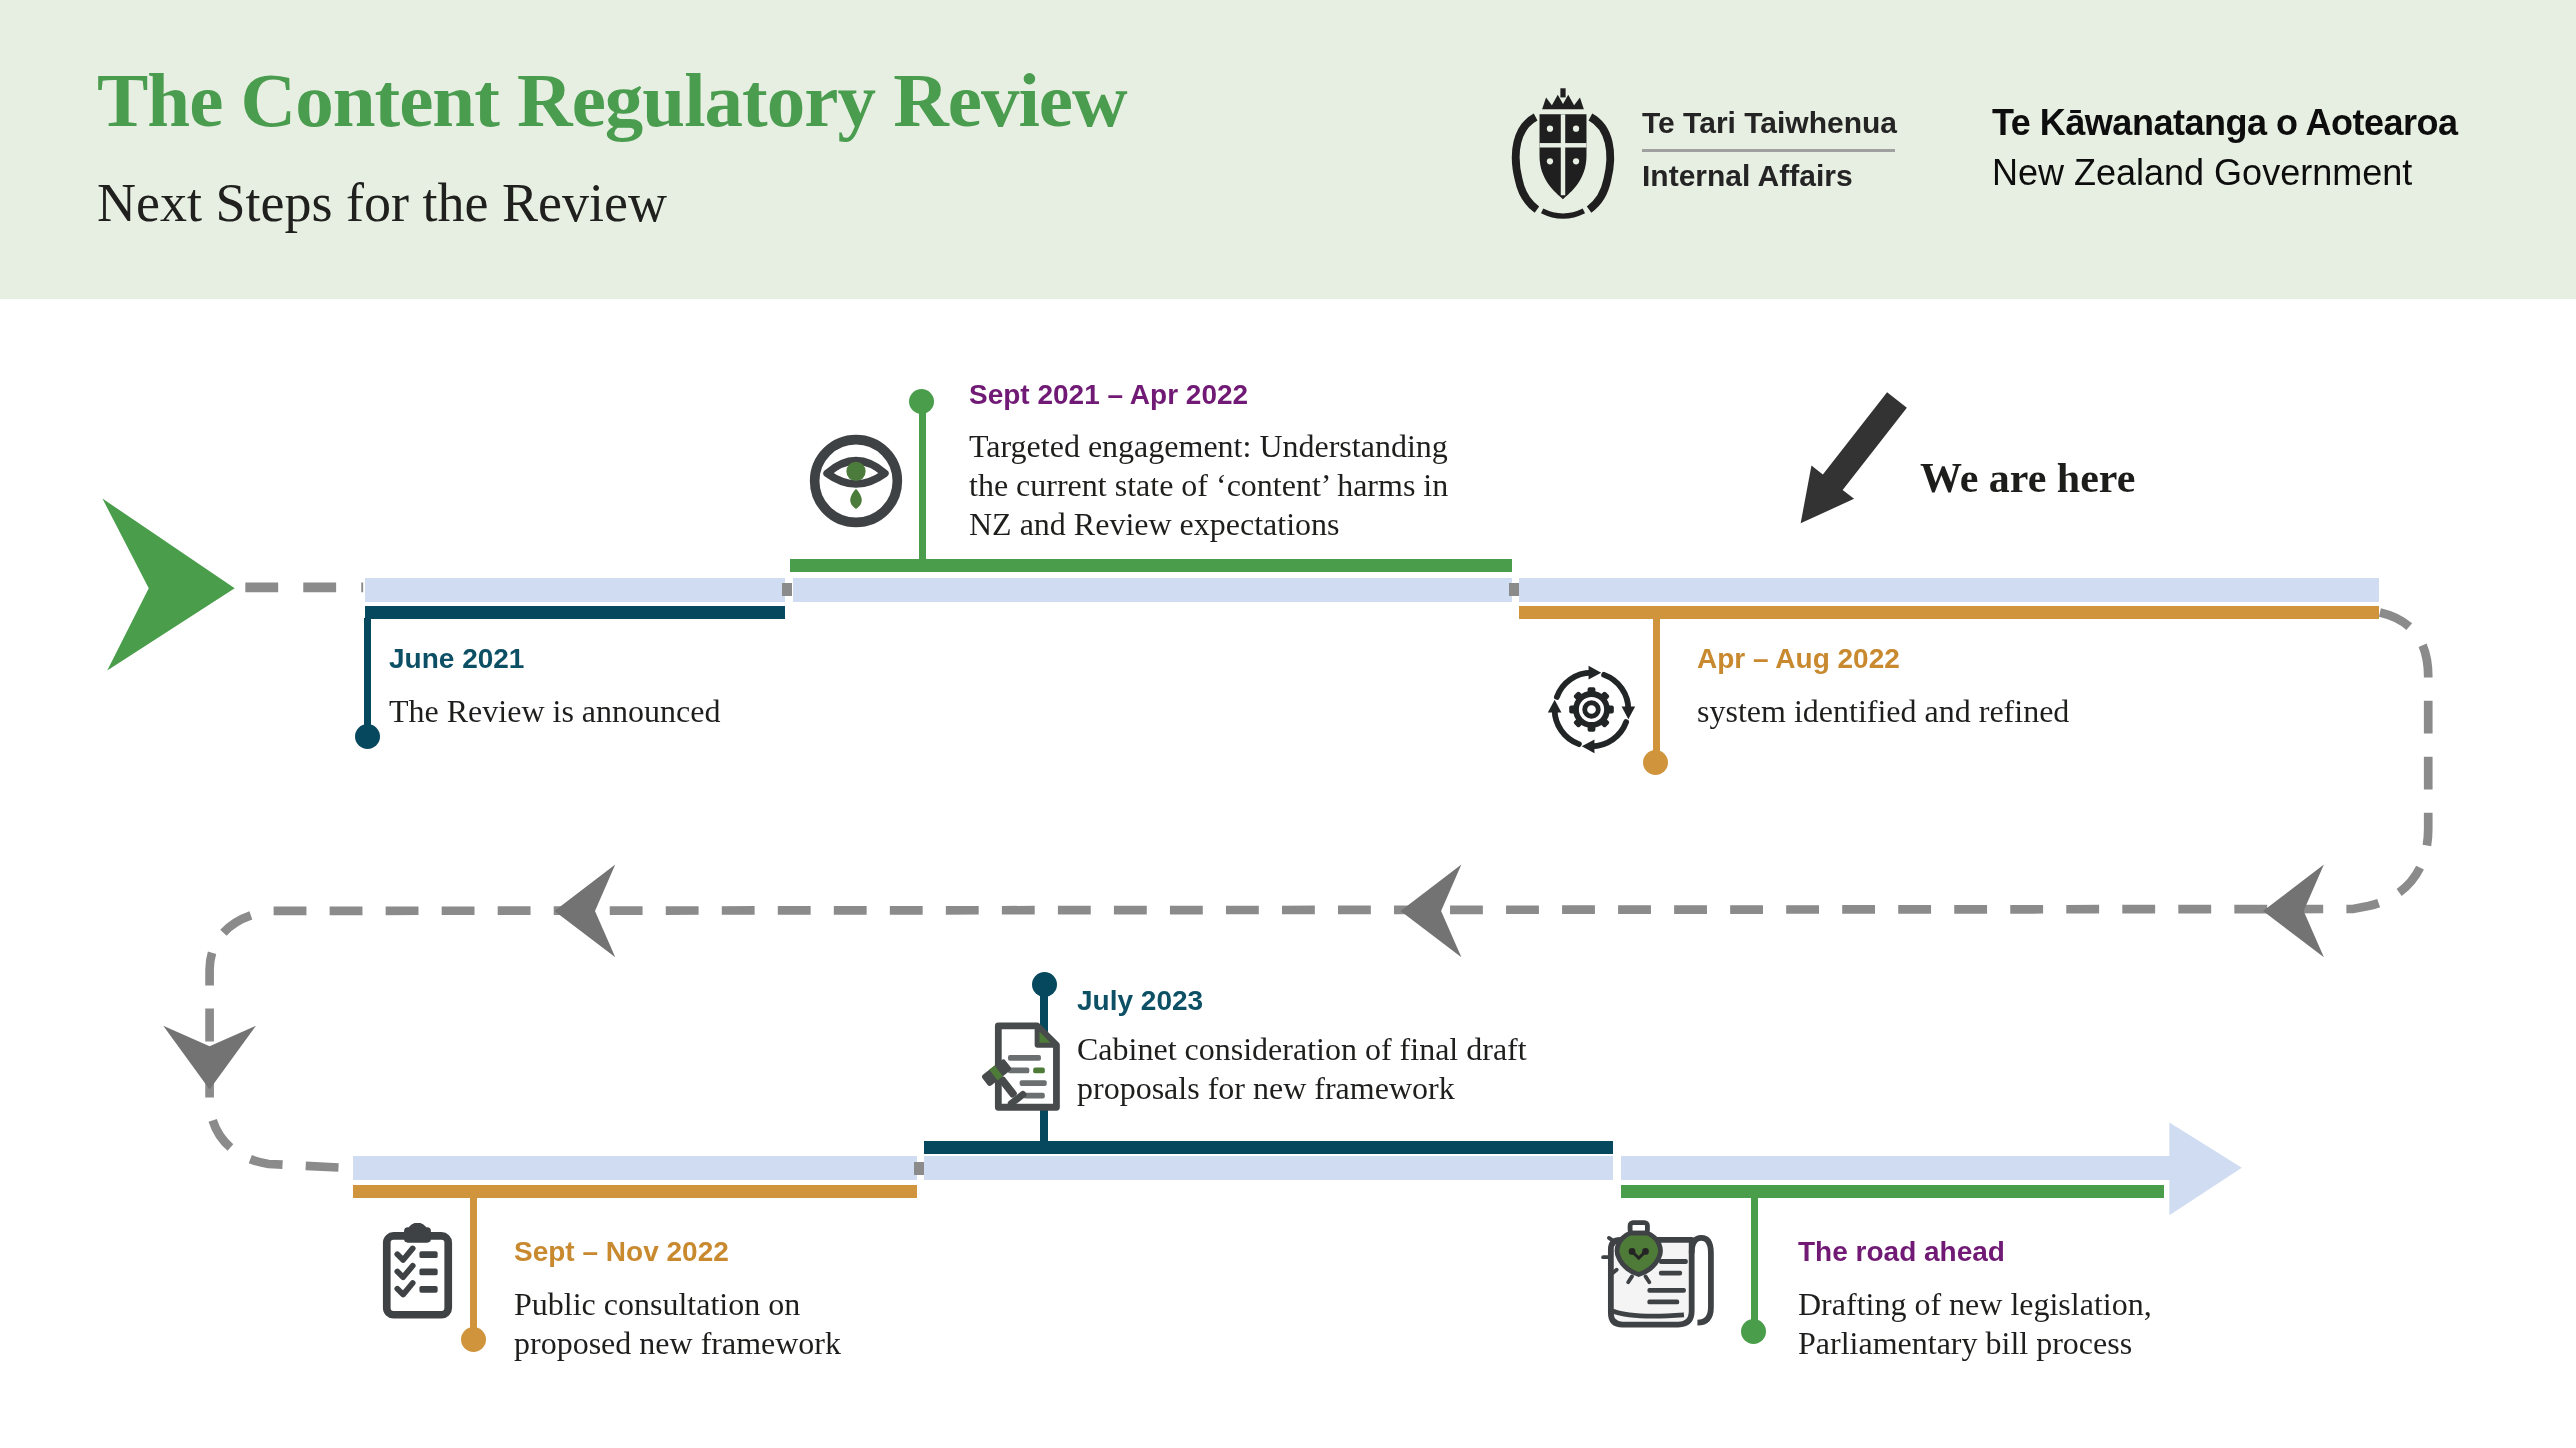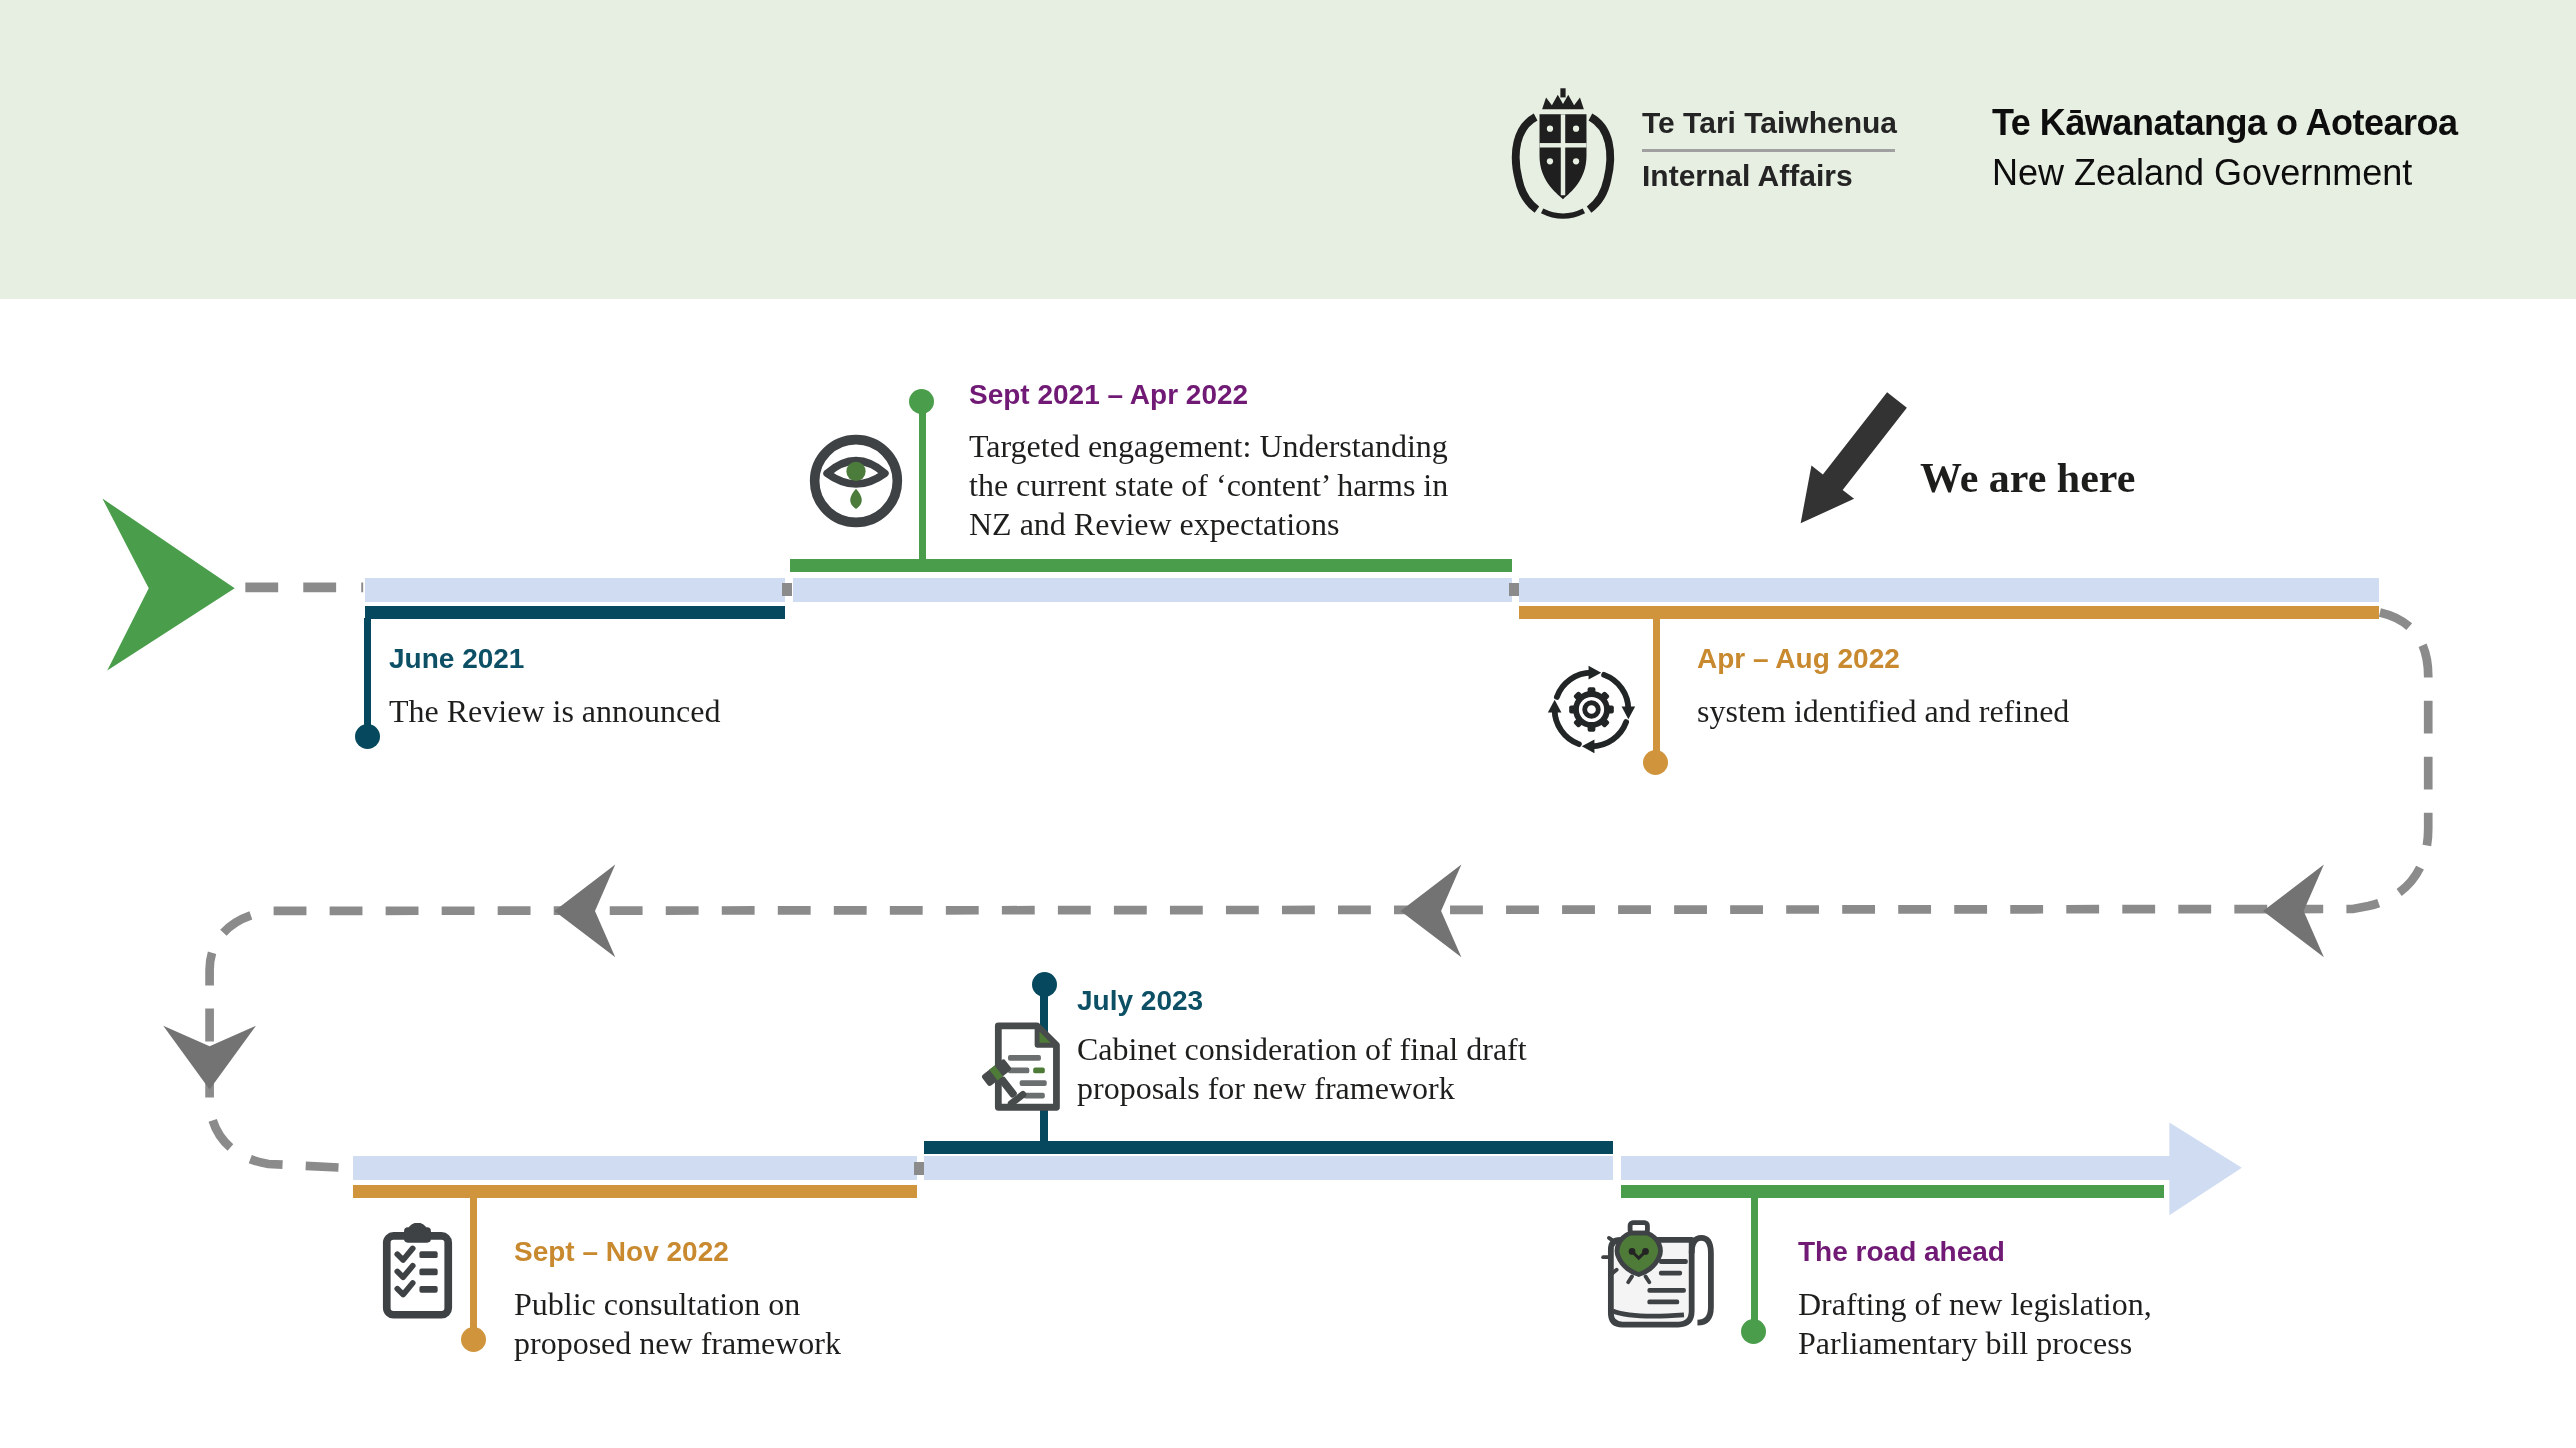--- a/index.html
+++ b/index.html
@@ -33,20 +33,22 @@
   .we-are-here{position:absolute;left:1920px;top:454px;font:700 42px "Liberation Serif",serif;color:#1D1D1B;white-space:nowrap;}
   .icon{position:absolute;}
   .overlay{position:absolute;left:0;top:0;}
 </style>
 </head>
 <body>
 
 <div class="canvas">
 
   <div class="header">
+    <div class="title">The Content Regulatory Review</div>
+    <div class="subtitle">Next Steps for the Review</div>
 
     <svg class="icon" style="left:1503px;top:87px" width="120" height="133" viewBox="0 0 92 100">
       <rect x="44" y="0" width="4" height="7" fill="#1F1F1F"></rect>
       <path d="M30 16 L33 7 L37.5 13 L42 5 L46 12 L50 5 L54.5 13 L59 7 L62 16 Z" fill="#1F1F1F"></path>
       <path d="M28 20 H64 V52 C64 70 52 80 46 85 C40 80 28 70 28 52 Z" fill="#1F1F1F"></path>
       <rect x="44.3" y="20" width="3.4" height="62" fill="#E7EFE2"></rect>
       <rect x="28" y="42" width="36" height="3.4" fill="#E7EFE2"></rect>
       <circle cx="36" cy="31" r="2.4" fill="#E7EFE2"></circle>
         <circle cx="56" cy="31" r="2.4" fill="#E7EFE2"></circle>
       <circle cx="36" cy="56" r="2.4" fill="#E7EFE2"></circle>

